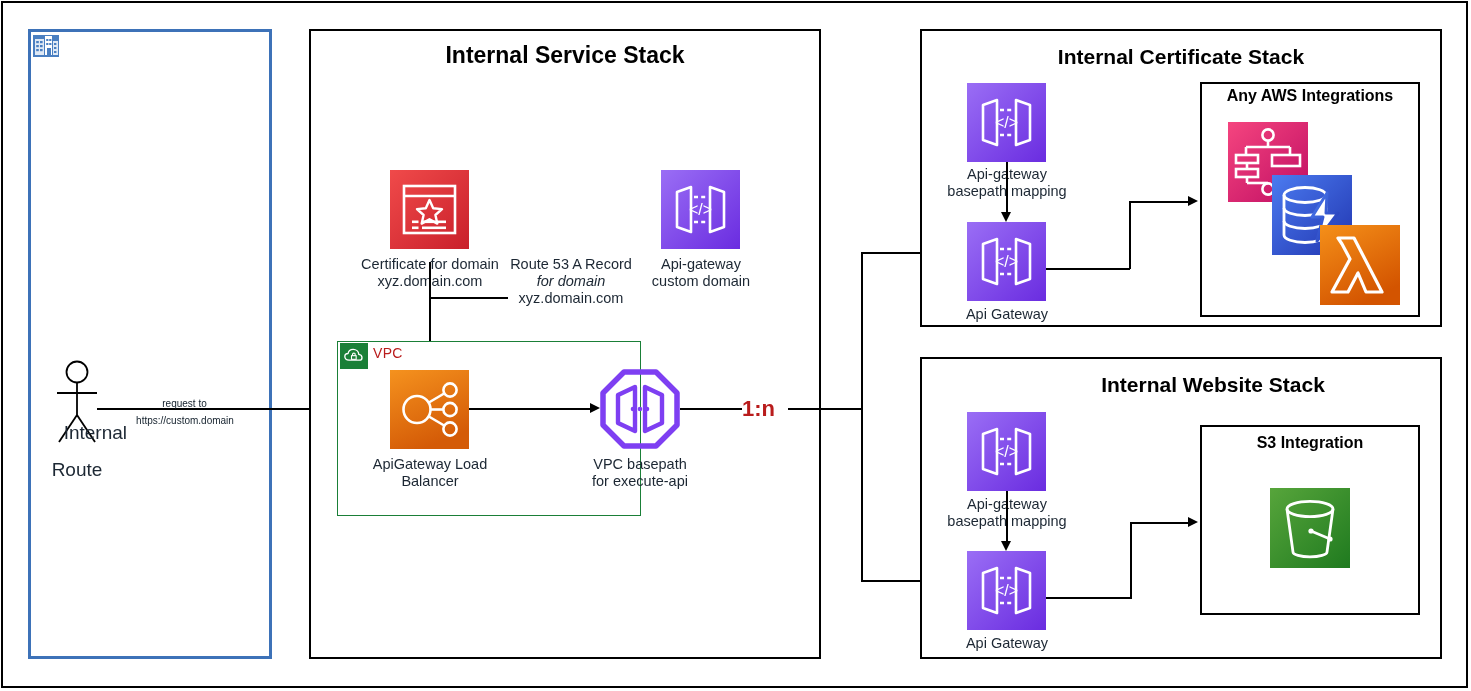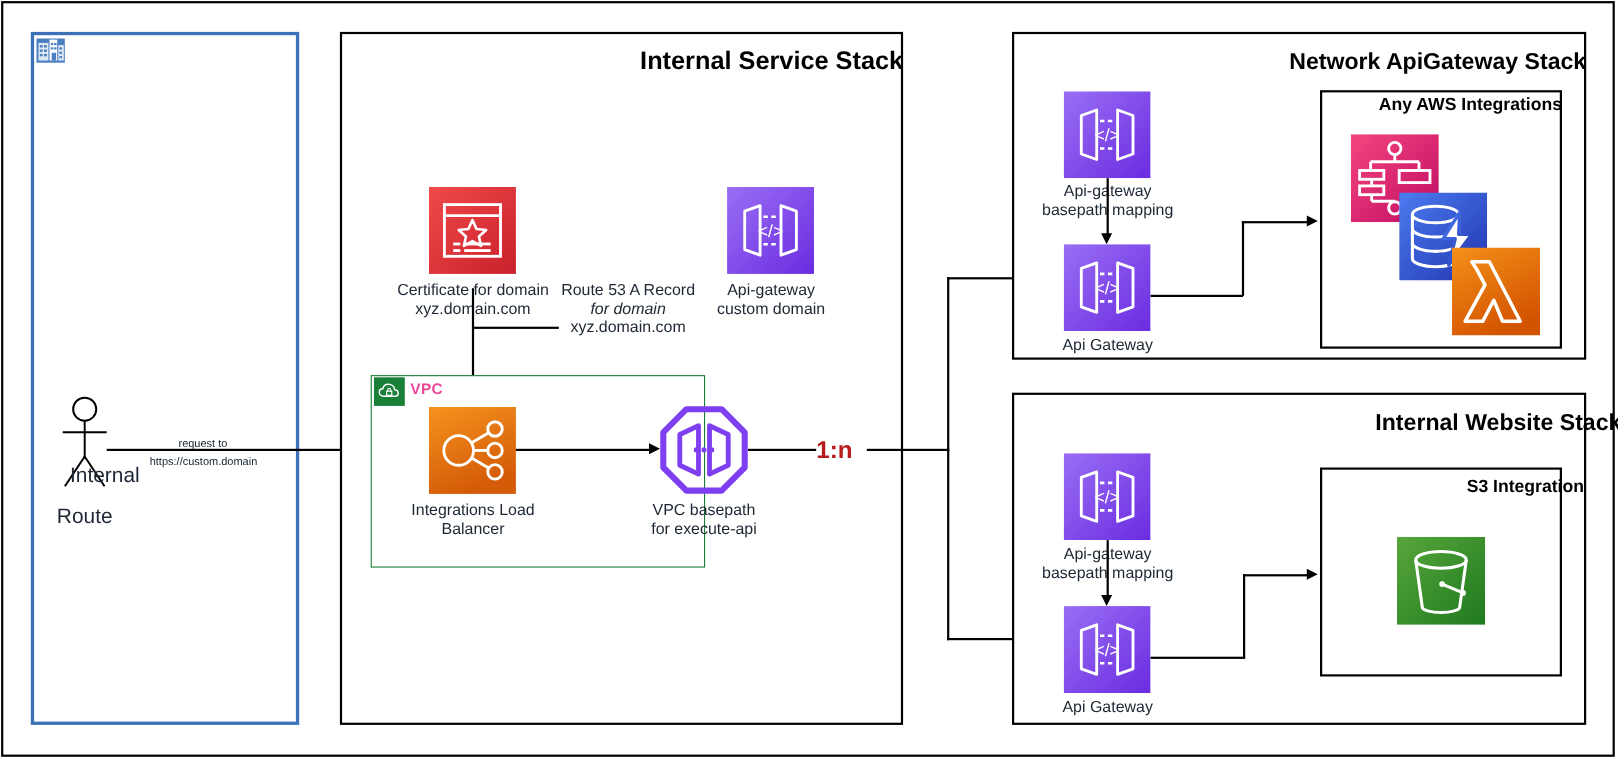--- a/index.html
+++ b/index.html
@@ -1,33 +1,33 @@
 <!DOCTYPE html>
 <html><head>
 <meta charset="utf-8">
 <style>
   html,body{margin:0;padding:0;background:#ffffff;}
   body{font-family:"Liberation Sans",sans-serif;}
   #stage{position:relative;width:1471px;height:691px;background:#ffffff;overflow:hidden;}
 
   .frame{position:absolute;left:1px;top:1px;width:1467px;height:687px;border:2px solid #000;box-sizing:border-box;}
 
-  .boxlbl{position:absolute;font-weight:bold;color:#000;text-align:right;}
+  .boxlbl{position:absolute;font-weight:bold;color:#000;text-align:center;}
 
   
   .net-box{position:absolute;left:28px;top:29px;width:244px;height:630px;border:3px solid #3d72b8;box-sizing:border-box;background:#fff;}
   .svc-box{position:absolute;left:309px;top:29px;width:512px;height:630px;border:2px solid #000;box-sizing:border-box;background:#fff;}
   .apigw-box{position:absolute;left:920px;top:29px;width:522px;height:298px;border:2px solid #000;box-sizing:border-box;background:#fff;}
   .web-box{position:absolute;left:920px;top:357px;width:522px;height:302px;border:2px solid #000;box-sizing:border-box;background:#fff;}
   .vpc-box{position:absolute;left:337px;top:341px;width:304px;height:175px;border:1.5px solid #1a7f37;box-sizing:border-box;background:#fff;}
   .integ-box{position:absolute;left:1200px;top:82px;width:220px;height:235px;border:2px solid #000;box-sizing:border-box;background:#fff;}
   .s3-box{position:absolute;left:1200px;top:425px;width:220px;height:190px;border:2px solid #000;box-sizing:border-box;background:#fff;}
 
   .vpc-badge{position:absolute;left:340px;top:343px;width:28px;height:26px;background:#1a7f37;display:flex;align-items:center;justify-content:center;}
-  .vpc-text{position:absolute;left:373px;top:345px;font-size:14px;color:#ec4899;font-weight:bold;letter-spacing:.3px;}
+  .vpc-text{position:absolute;left:373px;top:345px;font-size:14px;color:#b91c1c;font-weight:normal;letter-spacing:.3px;}
 
   
   .tile{position:absolute;width:78px;height:78px;border-radius:2px;}
   .tile svg{display:block;width:100%;height:100%;}
 
   .cap{position:absolute;text-align:center;font-size:14.5px;color:#1c2733;line-height:17px;}
 
   
   .ln{position:absolute;background:#000;}
   .lnh{height:1.6px;}
@@ -166,21 +166,21 @@
       <rect width="79" height="79" fill="url(#gAlb)"></rect>
       <circle cx="27" cy="39.5" r="13.5" fill="none" stroke="#fff" stroke-width="2.6"></circle>
       <circle cx="60" cy="20" r="6.6" fill="none" stroke="#fff" stroke-width="2.6"></circle>
       <circle cx="60" cy="39.5" r="6.6" fill="none" stroke="#fff" stroke-width="2.6"></circle>
       <circle cx="60" cy="59" r="6.6" fill="none" stroke="#fff" stroke-width="2.6"></circle>
       <line x1="40" y1="39.5" x2="53.4" y2="39.5" stroke="#fff" stroke-width="2.6"></line>
       <line x1="38" y1="33" x2="55" y2="23" stroke="#fff" stroke-width="2.6"></line>
       <line x1="38" y1="46" x2="55" y2="56" stroke="#fff" stroke-width="2.6"></line>
     </svg>
   </div>
-  <div class="cap" style="left:345px;top:456px;width:170px;">Integrations Load Balancer</div>
+  <div class="cap" style="left:345px;top:456px;width:170px;">ApiGateway Load Balancer</div>
 
   <div class="ln lnh" style="left:469px;top:408px;width:121px;"></div>
   <div class="arrow ar-right" style="left:590px;top:403px;"></div>
 
   <div class="tile" style="left:600px;top:369px;width:80px;height:80px;">
     <svg viewBox="0 0 80 80">
       <path d="M24 3 L56 3 L77 24 L77 56 L56 77 L24 77 L3 56 L3 24 Z" fill="none" stroke="#7e3ff2" stroke-width="5.5" stroke-linejoin="round"></path>
       <path d="M35 18 L18 26 L18 54 L35 62 Z" fill="none" stroke="#7e3ff2" stroke-width="4.4" stroke-linejoin="round"></path>
       <path d="M45 18 L62 26 L62 54 L45 62 Z" fill="none" stroke="#7e3ff2" stroke-width="4.4" stroke-linejoin="round"></path>
       <g fill="#7e3ff2">
@@ -198,21 +198,21 @@
   <div class="ln lnh" style="left:788px;top:408px;width:75px;"></div>
   <div class="ln lnv" style="left:861px;top:252px;width:1.6px;height:330px;"></div>
 
   <div class="ln lnh" style="left:861px;top:252px;width:103px;"></div>
   <div class="arrow ar-right" style="left:957px;top:247px;"></div>
 
   <div class="ln lnh" style="left:861px;top:580px;width:103px;"></div>
   <div class="arrow ar-right" style="left:957px;top:575px;"></div>
 
   <div class="apigw-box"></div>
-  <div class="boxlbl" style="left:920px;top:45px;width:522px;font-size:21px;">Network ApiGateway Stack</div>
+  <div class="boxlbl" style="left:920px;top:45px;width:522px;font-size:21px;">Internal Certificate Stack</div>
 
   <div class="tile" style="left:967px;top:83px;width:79px;height:79px;">
     <svg viewBox="0 0 79 79">
       <rect width="79" height="79" fill="url(#gApi1)"></rect>
       <path d="M30 17 L16 22 L16 57 L30 62 Z" fill="none" stroke="#fff" stroke-width="2.6" stroke-linejoin="round"></path>
       <path d="M49 17 L63 22 L63 57 L49 62 Z" fill="none" stroke="#fff" stroke-width="2.6" stroke-linejoin="round"></path>
       <g stroke="#fff" stroke-width="2.4" stroke-dasharray="4 3.2">
         <line x1="33" y1="27" x2="46" y2="27"></line>
           <line x1="33" y1="52" x2="46" y2="52"></line>
       </g>
@@ -337,21 +337,21 @@
     </svg>
   </div>
   <div class="cap" style="left:946px;top:635px;width:122px;">Api Gateway</div>
 
   <div class="ln lnh" style="left:1046px;top:597px;width:86px;"></div>
   <div class="ln lnv" style="left:1130px;top:522px;width:1.6px;height:76px;"></div>
   <div class="ln lnh" style="left:1130px;top:522px;width:61px;"></div>
   <div class="arrow ar-right" style="left:1188px;top:517px;"></div>
 
   <div class="s3-box"></div>
-  <div class="boxlbl" style="left:1200px;top:434px;width:240px;font-size:16px;">S3 Integration</div>
+  <div class="boxlbl" style="left:1200px;top:434px;width:220px;font-size:16px;">S3 Integration</div>
 
   <div class="tile" style="left:1270px;top:488px;width:80px;height:80px;">
     <svg viewBox="0 0 80 80">
       <defs>
           <linearGradient id="gS3" x1="0" y1="0" x2="1" y2="1">
         <stop offset="0" stop-color="#57a53b"></stop>
             <stop offset="1" stop-color="#1f7a1f"></stop>
       </linearGradient>
         </defs>
       <rect width="80" height="80" fill="url(#gS3)"></rect>

